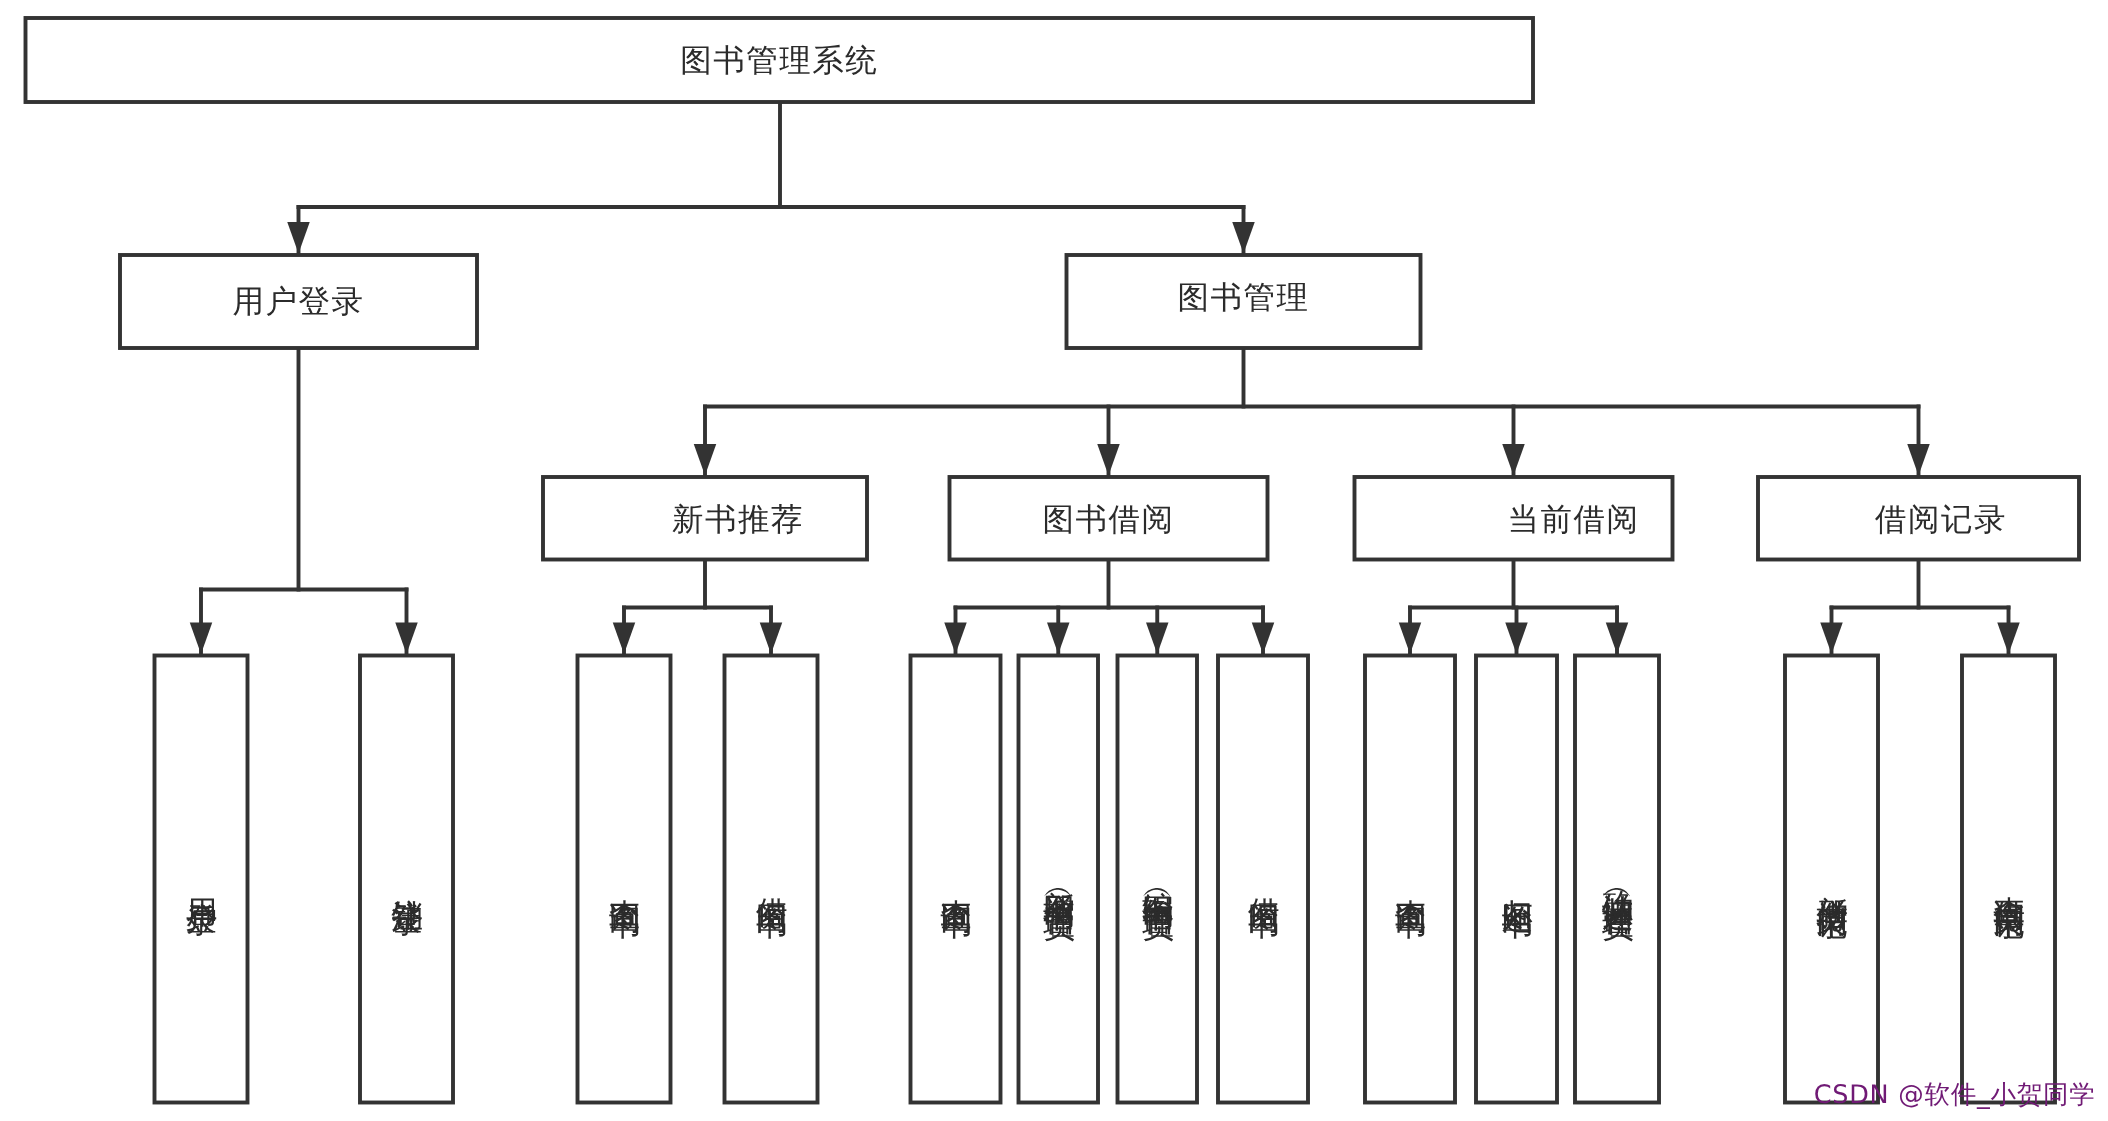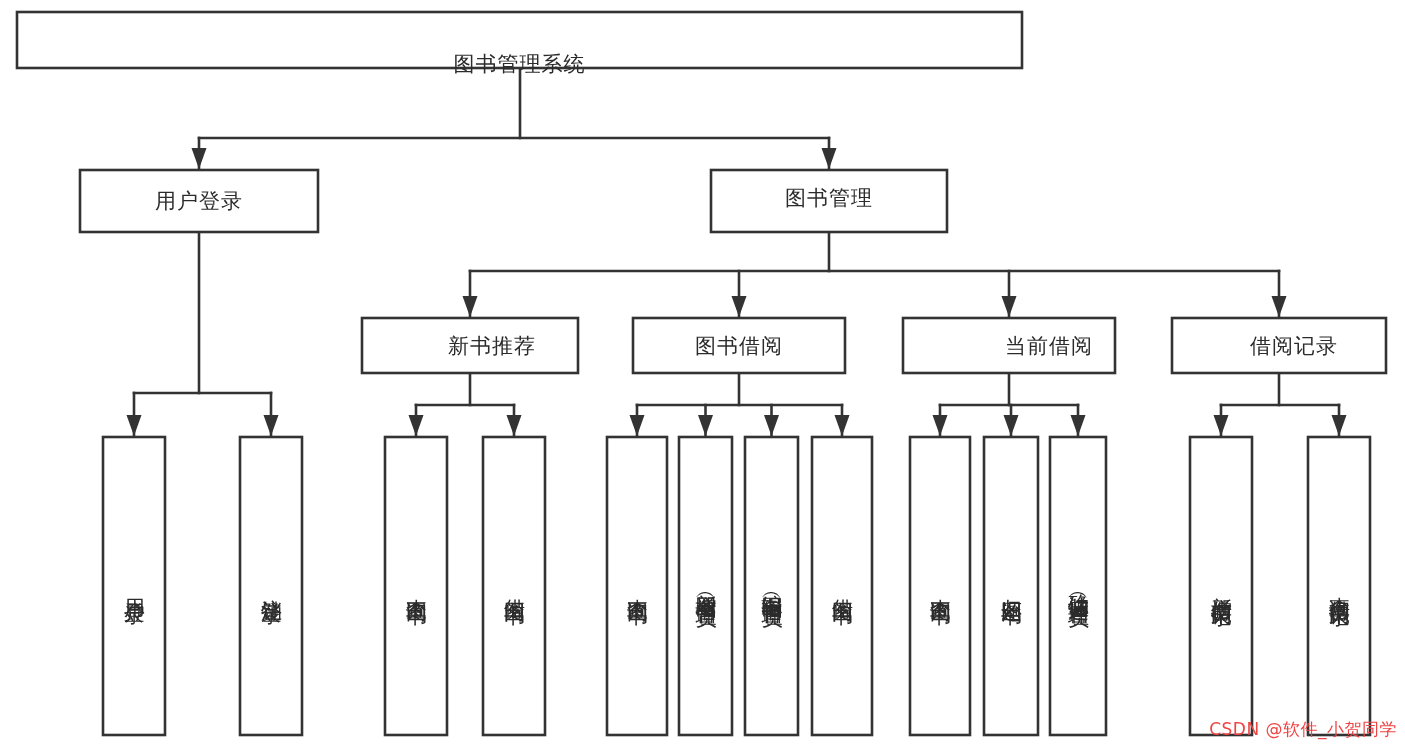--- a/index.html
+++ b/index.html
@@ -64,21 +64,21 @@
     color: #2b2b2b;
     letter-spacing: 1px;
     pointer-events: none;
     white-space: nowrap;
   }
   #watermark {
     position: absolute;
     right: 8px;
     bottom: 6px;
     font-size: 17px;
-    color: #ef4444;
+    color: #701a75;
     letter-spacing: 0.5px;
     user-select: none;
     white-space: nowrap;
   }
 </style>
 </head>
 <body>
 
 <div id="diagram-root">
 
@@ -155,21 +155,21 @@
         <rect x="812" y="437" width="60" height="298" class="node-box"></rect>
         <rect x="910" y="437" width="60" height="298" class="node-box"></rect>
         <rect x="984" y="437" width="54" height="298" class="node-box"></rect>
         <rect x="1050" y="437" width="56" height="298" class="node-box"></rect>
         <rect x="1190" y="437" width="62" height="298" class="node-box"></rect>
         <rect x="1308" y="437" width="62" height="298" class="node-box"></rect>
       </g>
   </svg>
 
   <div id="labels-layer">
-      <div class="hlabel-wrap" style="left: 17px; top: 12px; width: 1005px; height: 56px; margin-top: 24px;">图书管理系统</div>
+      <div class="hlabel-wrap" style="left: 17px; top: 12px; width: 1005px; height: 56px;">图书管理系统</div>
       <div class="hlabel-wrap" style="left: 80px; top: 170px; width: 238px; height: 62px;">用户登录</div>
       <div class="hlabel-wrap" style="left: 711px; top: 170px; width: 236px; height: 56px;">图书管理</div>
       <div class="hlabel-wrap" style="left: 362px; top: 318px; width: 260px; height: 55px;">新书推荐</div>
       <div class="hlabel-wrap" style="left: 633px; top: 318px; width: 212px; height: 55px; border-radius: 20px;">图书借阅</div>
       <div class="hlabel-wrap" style="left: 903px; top: 318px; width: 212px; height: 55px; margin-left: 40px;">当前借阅</div>
       <div class="hlabel-wrap" style="left: 1187px; top: 318px; width: 214px; height: 55px;">借阅记录</div>
       <div class="vlabel-wrap" style="left: 103px; top: 437px; width: 62px; height: 298px;">用户登录</div>
       <div class="vlabel-wrap" style="left: 240px; top: 437px; width: 62px; height: 298px;">注销登录</div>
       <div class="vlabel-wrap" style="left: 385px; top: 437px; width: 62px; height: 298px;">查询图书</div>
       <div class="vlabel-wrap" style="left: 483px; top: 437px; width: 62px; height: 298px;">借阅图书</div>

